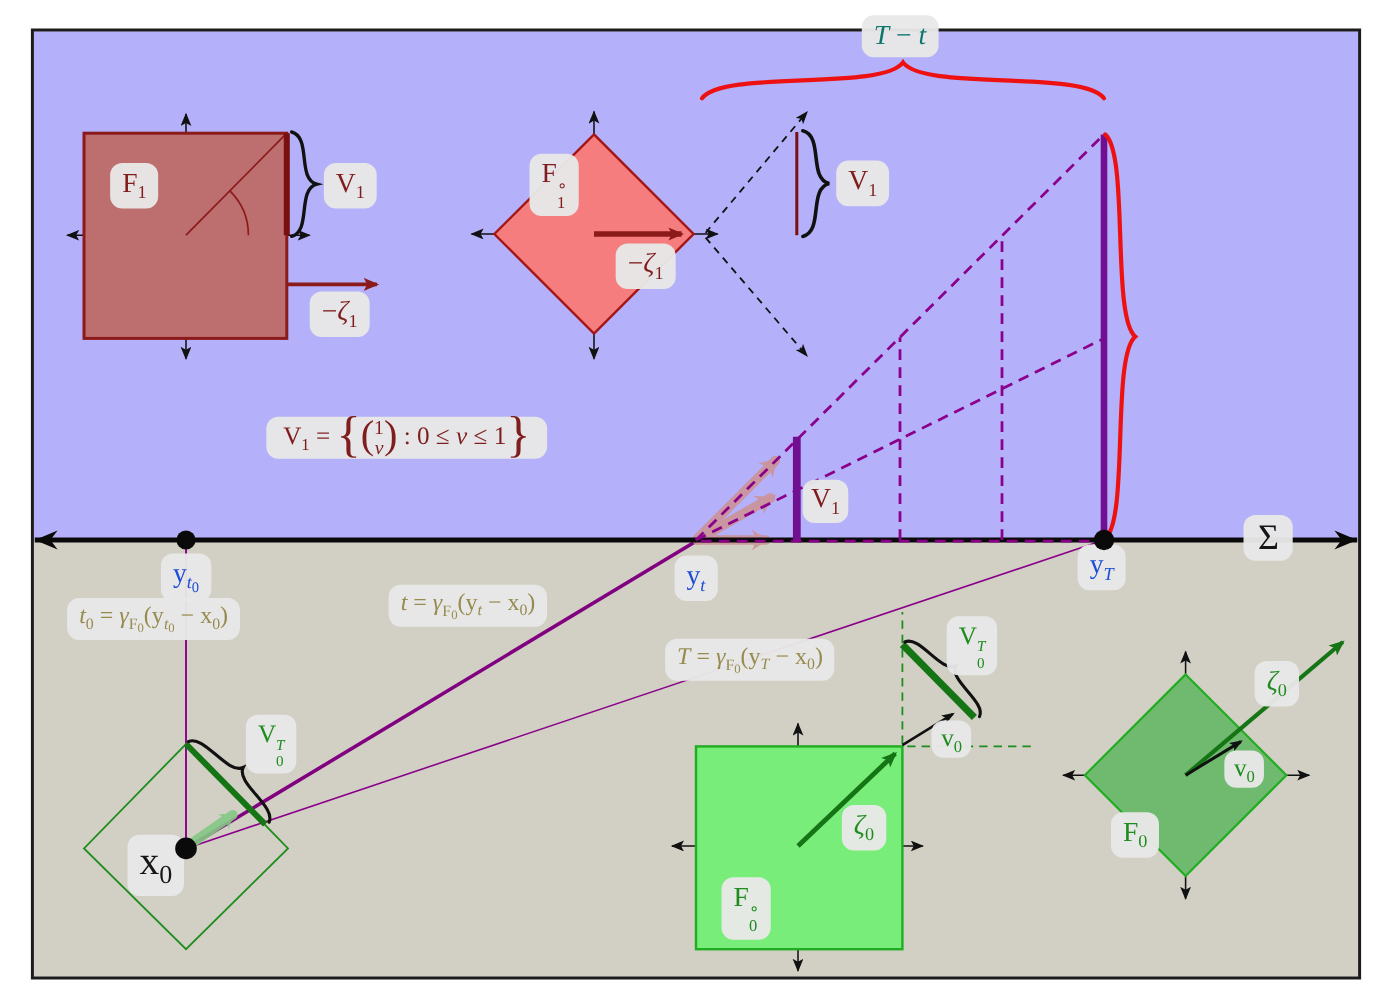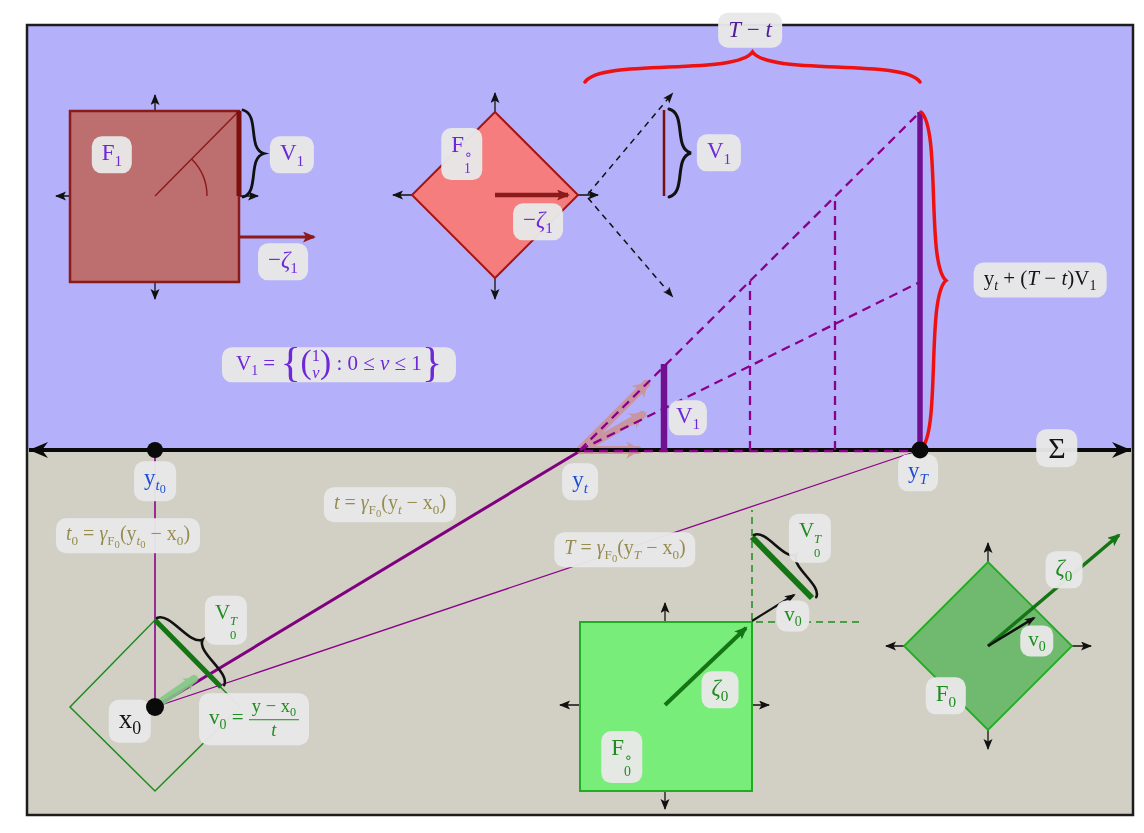--- a/index.html
+++ b/index.html
@@ -2,23 +2,23 @@
 <html><head>
 <meta charset="utf-8">
 <style>
   html,body{margin:0;padding:0;background:#ffffff;}
   #stage{position:relative;width:1144px;height:833px;background:#ffffff;overflow:hidden;
          font-family:"Liberation Serif",serif;}
   #art{position:absolute;left:0;top:0;z-index:1;}
   .lbl{position:absolute;transform:translate(-50%,-50%);background:rgba(232,232,232,0.96);
        border-radius:10px;padding:3px 10px;white-space:nowrap;z-index:5;line-height:1.25;
        font-family:"Liberation Serif",serif;text-align:center;}
-  .dr{color:#6d28d9}.mr{color:#4c1d95}.pu{color:#1d4ed8}.ol{color:#968c50}
+  .dr{color:#7f1d1d}.mr{color:#0f766e}.pu{color:#1d4ed8}.ol{color:#968c50}
   .gr{color:#1e8c1e}.bk{color:#151515}
-  .fs21{font-size:21px}.fs22{font-size:20px}.fs23{font-size:23px}.fs25{font-size:27px}.fs30{font-size:30px}
+  .fs21{font-size:21px}.fs22{font-size:20px}.fs23{font-size:23px}.fs25{font-size:33px}.fs30{font-size:30px}
   .lbl sub{font-size:66%;vertical-align:-0.35em;}
   .lbl sub sub{font-size:80%;vertical-align:-0.25em;}
   .stk{display:inline-flex;flex-direction:column;font-size:60%;line-height:1.05;
        vertical-align:-0.5em;text-align:left;}
   .stk span{display:block;}
   .frac{display:inline-flex;flex-direction:column;vertical-align:middle;text-align:center;
         line-height:1.15;font-size:88%;}
   .ftop{border-bottom:1.5px solid currentColor;padding:0 3px;}
   .fbot{padding:0 3px;}
   .brc{font-size:200%;font-weight:400;vertical-align:-0.14em;line-height:0;}
@@ -148,35 +148,30 @@
         <span>1</span>
       </span></div>
 <div class="lbl dr fs23" style="left:538px;top:222px">−<i>ζ</i><sub>1</sub></div>
 <div class="lbl dr fs23" style="left:719px;top:153px">V<sub>1</sub></div>
 <div class="lbl mr fs23" style="left:750px;top:30px"><i>T</i> − <i>t</i></div>
 <div class="lbl dr fs21" style="left:339px;top:365px;padding:1px 14px">V<sub>1</sub> = <span class="brc">{</span><span class="tp">(</span><span class="vec">
         <span>1</span>
         <span><i>v</i></span>
       </span><span class="tp">)</span> : 0 ≤ <i>v</i> ≤ 1<span class="brc">}</span></div>
 <div class="lbl dr fs23" style="left:688px;top:418px;padding:2px 7px">V<sub>1</sub></div>
-<div class="lbl bk fs21" style="left:1040px;top:280px">y<sub><i>t</i></sub> + (<i>T</i> − <i>t</i>)V<sub>1</sub></div>
 <div class="lbl bk fs30" style="left:1057px;top:448px;padding:0px 12px">Σ</div>
 <div class="lbl pu fs23" style="left:155px;top:481px">y<sub><i>t</i><sub>0</sub></sub></div>
 <div class="lbl pu fs23" style="left:580px;top:482px">y<sub><i>t</i></sub></div>
 <div class="lbl pu fs23" style="left:918px;top:473px">y<sub><i>T</i></sub></div>
-<div class="lbl ol fs22" style="left:128px;top:536px"><i>t</i><sub>0</sub> = <i>γ</i><sub>F<sub>0</sub></sub>(y<sub><i>t</i><sub>0</sub></sub> − x<sub>0</sub>)</div>
+<div class="lbl ol fs22" style="left:128px;top:516px"><i>t</i><sub>0</sub> = <i>γ</i><sub>F<sub>0</sub></sub>(y<sub><i>t</i><sub>0</sub></sub> − x<sub>0</sub>)</div>
 <div class="lbl ol fs22" style="left:390px;top:505px"><i>t</i> = <i>γ</i><sub>F<sub>0</sub></sub>(y<sub><i>t</i></sub> − x<sub>0</sub>)</div>
 <div class="lbl ol fs22" style="left:625px;top:550px"><i>T</i> = <i>γ</i><sub>F<sub>0</sub></sub>(y<sub><i>T</i></sub> − x<sub>0</sub>)</div>
 <div class="lbl gr fs21" style="left:226px;top:620px">V<span class="stk">
         <span><i>T</i></span>
         <span>0</span>
-      </span></div>
-<div class="lbl gr fs21" style="left:254px;top:719px">v<sub>0</sub> = <span class="frac">
-        <span class="ftop">y − x<sub>0</sub></span>
-        <span class="fbot"><i>t</i></span>
       </span></div>
 <div class="lbl bk fs25" style="left:130px;top:721px">x<sub>0</sub></div>
 <div class="lbl gr fs23" style="left:622px;top:757px">F<span class="stk">
         <span>∘</span>
         <span>0</span>
       </span></div>
 <div class="lbl gr fs23" style="left:720px;top:690px"><i>ζ</i><sub>0</sub></div>
 <div class="lbl gr fs21" style="left:810px;top:538px">V<span class="stk">
         <span><i>T</i></span>
         <span>0</span>

